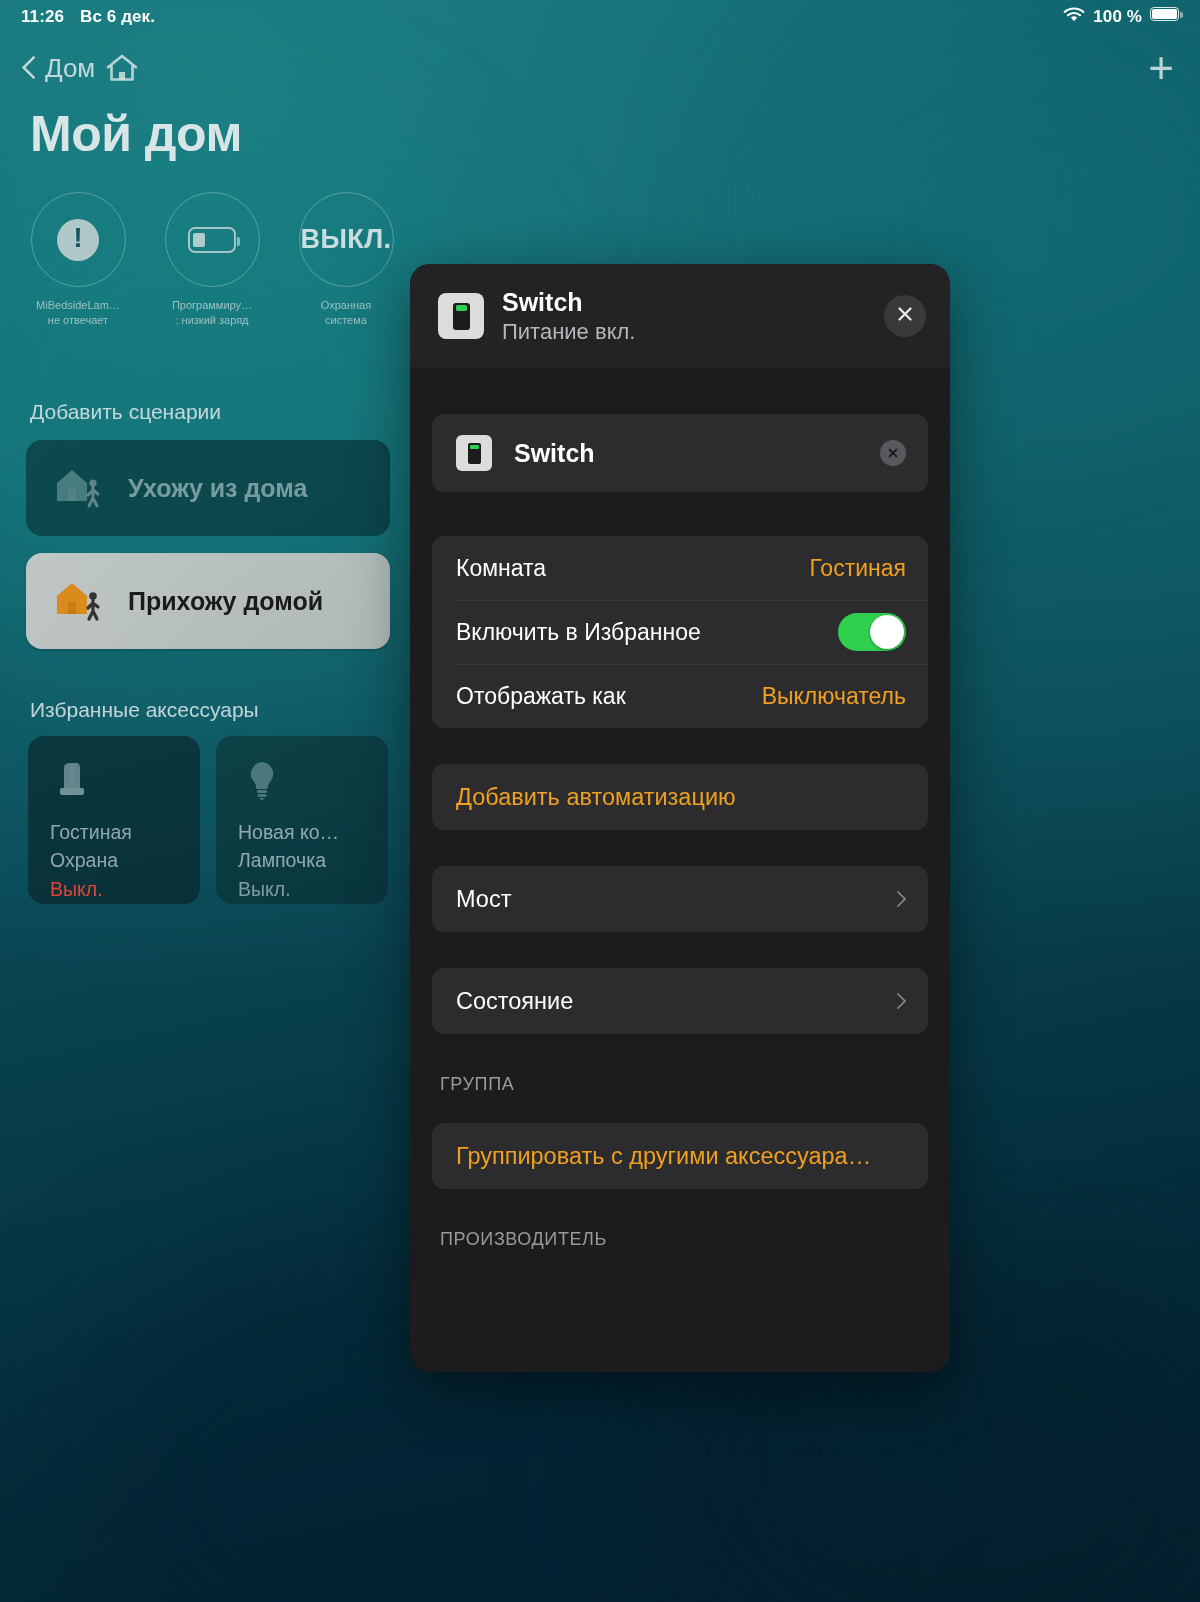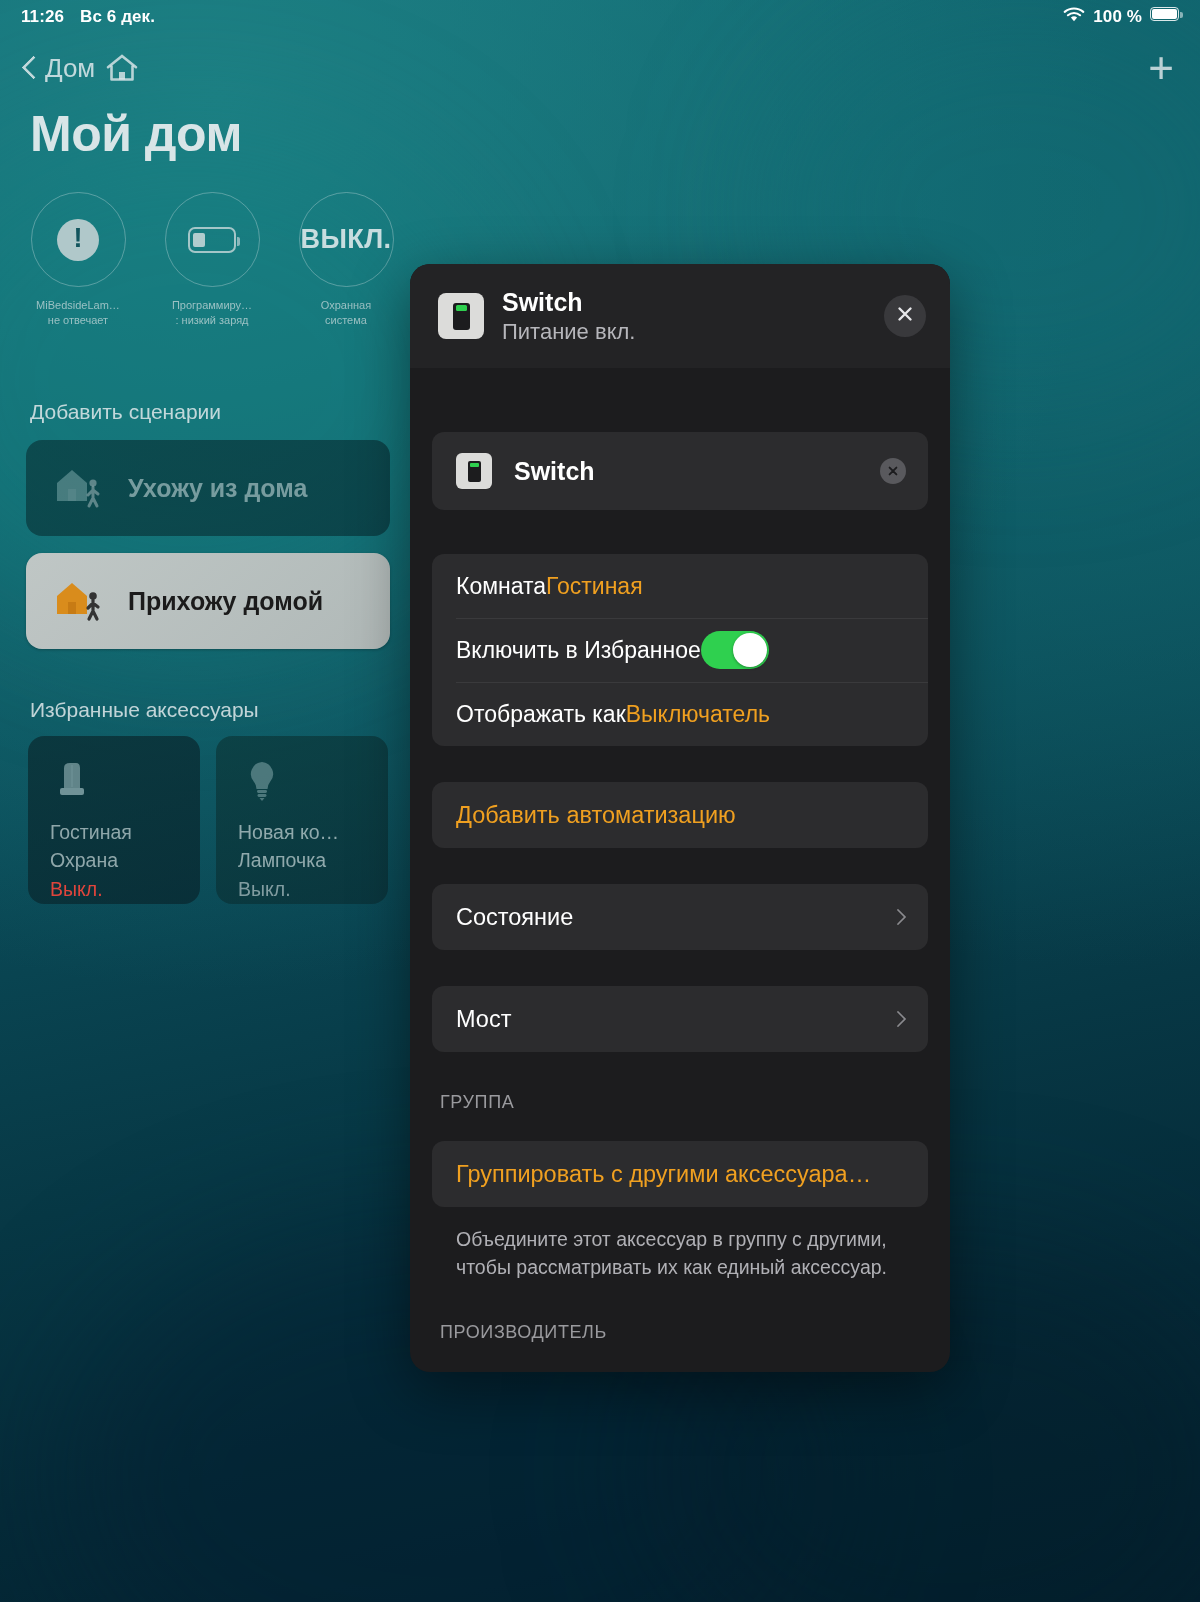--- a/index.html
+++ b/index.html
@@ -152,21 +152,21 @@
   .acc-icon { height: 50px; margin-bottom: 12px; }
   .acc-text { font-size: 19.5px; line-height: 1.45; color: rgba(196,212,214,.72); }
   .acc-text .st-off { color: #e0453c; }
   .acc-text .st-dim { color: rgba(186,204,206,.68); }
 
   
   .modal {
     position: absolute; left: 410px; top: 264px; width: 540px; height: 1108px;
     background: #1c1c1e; border-radius: 20px; overflow: hidden;
     box-shadow: 0 18px 60px rgba(0,0,0,.45);
-    display: flex; flex-direction: column; gap: 18px;
+    display: flex; flex-direction: column;
   }
   .modal-header {
     height: 104px; background: #232325; flex: 0 0 auto;
     display: flex; align-items: center; padding: 0 24px 0 28px; gap: 18px;
   }
   .sw-icon-lg {
     width: 46px; height: 46px; border-radius: 8px; background: #dcdcda;
     display: flex; align-items: center; justify-content: center; flex: 0 0 auto;
   }
   .sw-inner {
@@ -199,21 +199,21 @@
   .sw-led-sm { width: 9px; height: 4.5px; background: #2fd04f; border-radius: 1px; }
   .name-value { flex: 1 1 auto; font-size: 25px; font-weight: bold; color: #fff; }
   .clear-circle {
     width: 26px; height: 26px; border-radius: 50%; background: #59595d;
     display: flex; align-items: center; justify-content: center; cursor: pointer; flex: 0 0 auto;
   }
 
   .group-card { background: #2c2c2e; border-radius: 12px; overflow: hidden; }
   #settings-group { margin-top: 44px; }
   .row {
-    height: 64px; display: flex; align-items: center; 
+    height: 64px; display: flex; align-items: center; justify-content: space-between;
     padding: 0 22px 0 24px; cursor: pointer; position: relative;
   }
   .row + .row::before {
     content: ""; position: absolute; left: 24px; right: 0; top: 0; height: 1px;
     background: #3a3a3c;
   }
   .row-label { font-size: 23px; color: #fff; }
   .row-value { font-size: 23px; color: #f0a020; }
   .toggle {
     width: 68px; height: 38px; border-radius: 19px; background: #2fd04f;
@@ -450,33 +450,32 @@
         <span class="row-label">Отображать как</span>
         <span class="row-value">Выключатель</span>
       </div>
     </div>
 
     <div class="action-card">
       <span class="action-label">Добавить автоматизацию</span>
     </div>
 
     <div class="nav-card">
+      <span class="nav-label">Мост</span>
+      <span class="chev-right"></span>
+    </div>
+
+    <div class="nav-card">
       <span class="nav-label">Состояние</span>
       <span class="chev-right"></span>
     </div>
 
-    <div class="nav-card">
-      <span class="nav-label">Мост</span>
-      <span class="chev-right"></span>
-    </div>
-
     <div class="sec-caption">ГРУППА</div>
 
     <div class="group-btn">
       <span class="group-btn-label">Группировать с другими аксессуара…</span>
     </div>
 
-    <div class="group-desc">Объедините этот аксессуар в группу с другими, чтобы рассматривать их как единый аксессуар.</div>
 
     <div class="sec-caption">ПРОИЗВОДИТЕЛЬ</div>
 
   </div>
 </div>
 
 </body></html>

